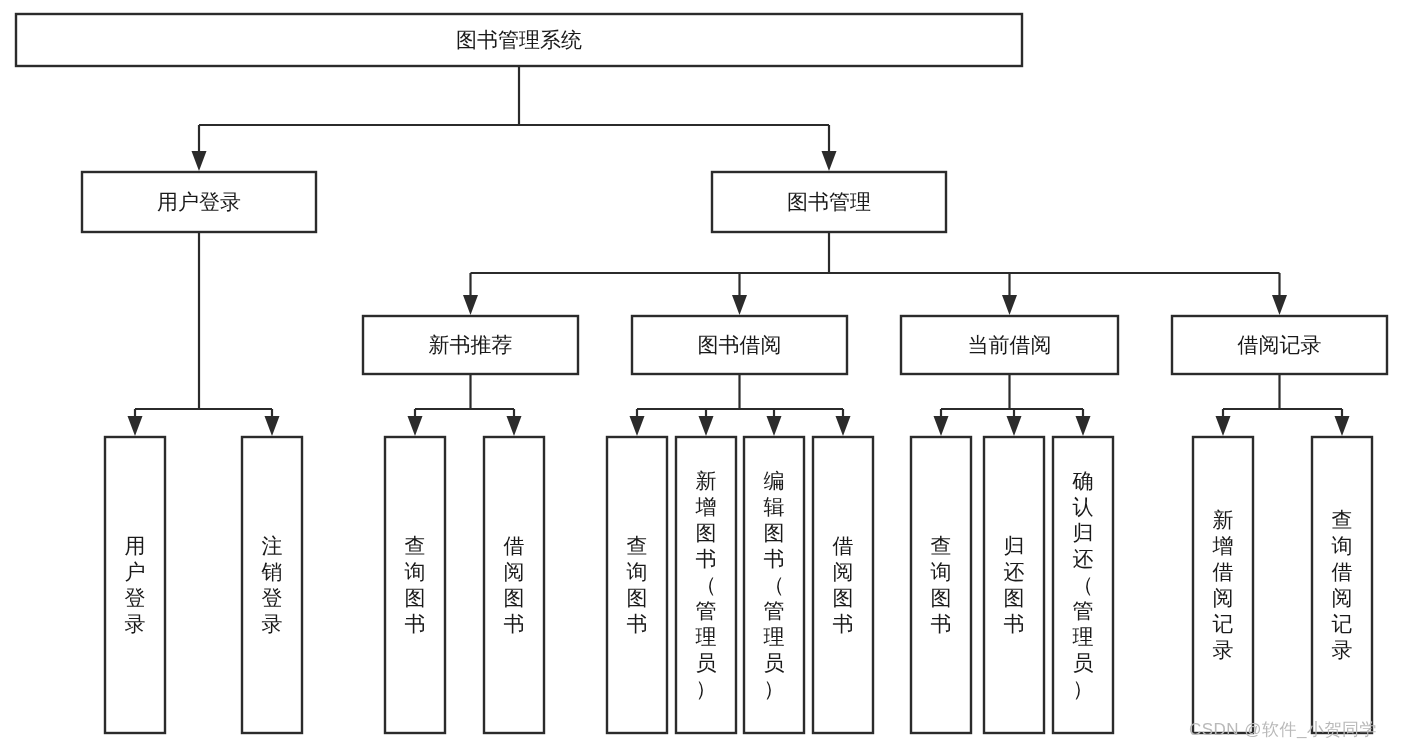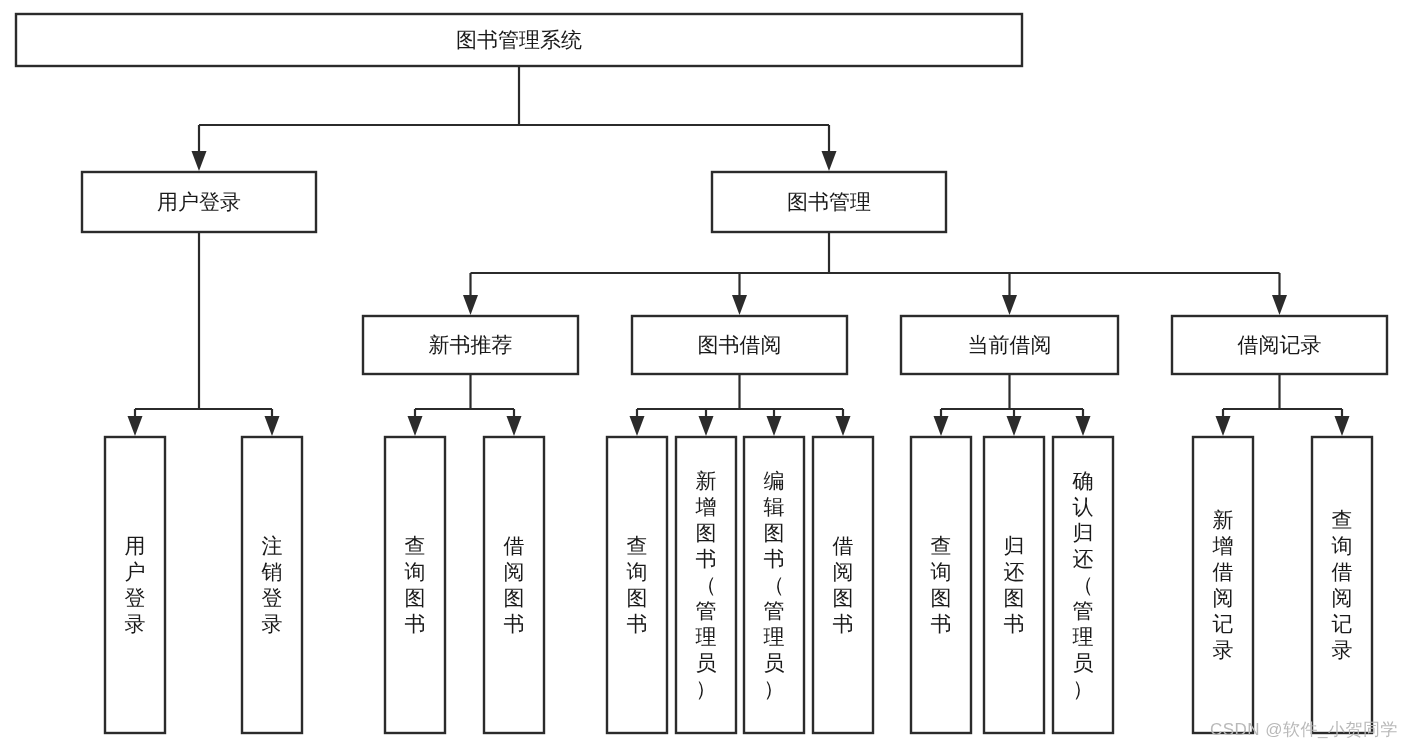--- a/index.html
+++ b/index.html
@@ -49,21 +49,21 @@
     dominant-baseline: middle;
   }
   .node-label-vertical {
     fill: #1a1a1a;
     font-family: "Liberation Sans", "DejaVu Sans", sans-serif;
     font-size: 21px;
     text-anchor: middle;
   }
   .watermark-text {
     position: absolute;
-    right: 7px;
+    right: 28px;
     bottom: 6px;
     font-family: "Liberation Sans", "DejaVu Sans", sans-serif;
     font-size: 17px;
     color: #b9b9b9;
     letter-spacing: 0.5px;
     white-space: nowrap;
     user-select: none;
   }
 </style>
 </head>

